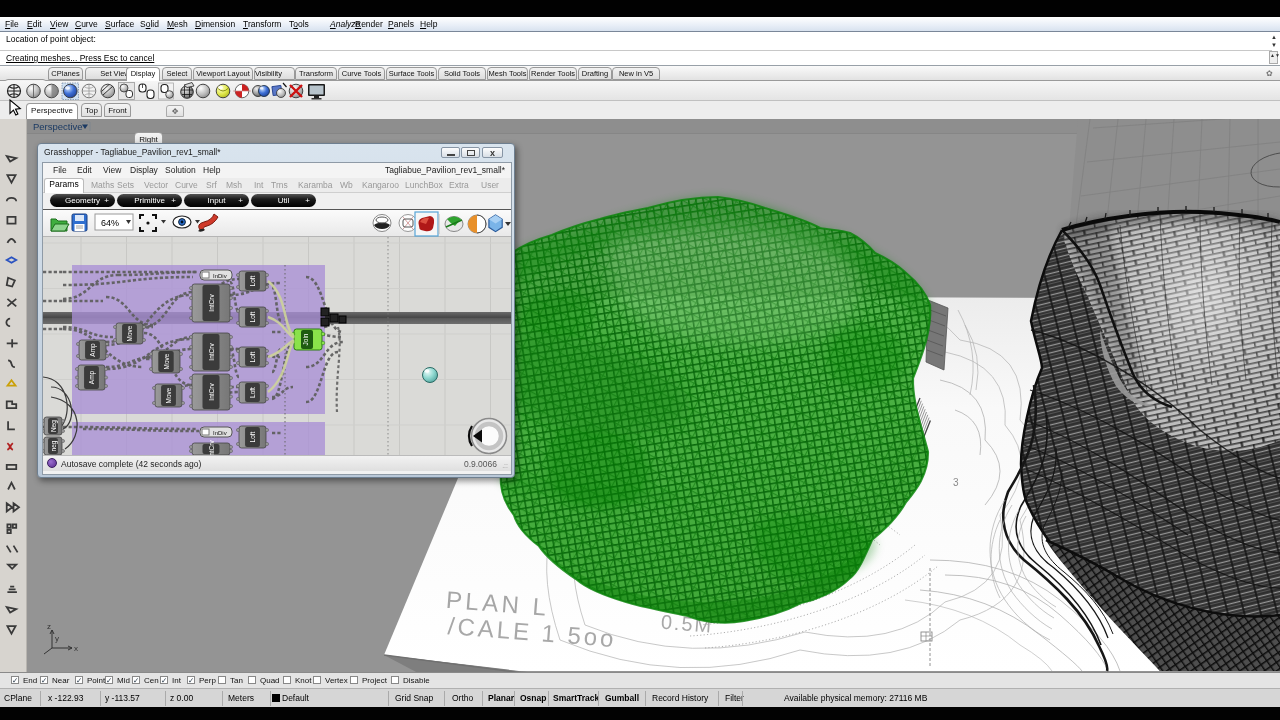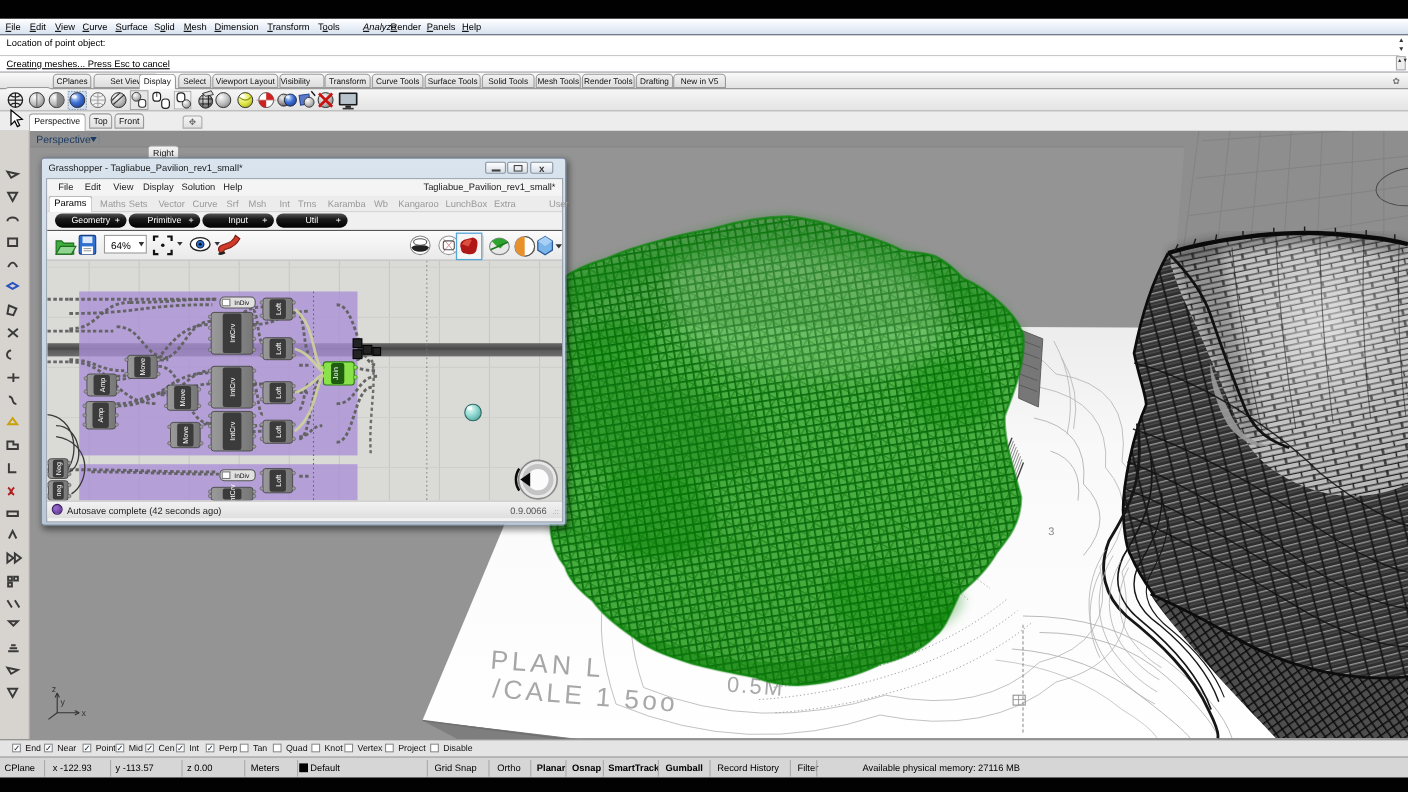--- a/index.html
+++ b/index.html
@@ -437,21 +437,21 @@
         <span class="abs" style="left:132px;top:2px;">Curve</span>
         <span class="abs" style="left:163px;top:2px;">Srf</span>
         <span class="abs" style="left:183px;top:2px;">Msh</span>
         <span class="abs" style="left:211px;top:2px;">Int</span>
         <span class="abs" style="left:228px;top:2px;">Trns</span>
         <span class="abs" style="left:255px;top:2px;">Karamba</span>
         <span class="abs" style="left:297px;top:2px;">Wb</span>
         <span class="abs" style="left:319px;top:2px;">Kangaroo</span>
         <span class="abs" style="left:362px;top:2px;">LunchBox</span>
         <span class="abs" style="left:406px;top:2px;">Extra</span>
-        <span class="abs" style="left:456px;top:2px;">User</span>
+        <span class="abs" style="left:438px;top:2px;">User</span>
       </div>
     <div id="ghcat" class="abs" style="left:0;top:30px;width:468px;height:16px;background:#f0f0f0;">
         <span class="abs" style="left:7px;top:1px;width:65px;height:13px;background:linear-gradient(#555,#1a1a1a 40%,#000);border-radius:7px;color:#fff;font-size:8px;text-align:center;line-height:13px;">Geometry<span style="position:absolute;right:6px;top:0;">+</span></span>
         <span class="abs" style="left:74px;top:1px;width:65px;height:13px;background:linear-gradient(#555,#1a1a1a 40%,#000);border-radius:7px;color:#fff;font-size:8px;text-align:center;line-height:13px;">Primitive<span style="position:absolute;right:6px;top:0;">+</span></span>
         <span class="abs" style="left:141px;top:1px;width:65px;height:13px;background:linear-gradient(#555,#1a1a1a 40%,#000);border-radius:7px;color:#fff;font-size:8px;text-align:center;line-height:13px;">Input<span style="position:absolute;right:6px;top:0;">+</span></span>
         <span class="abs" style="left:208px;top:1px;width:65px;height:13px;background:linear-gradient(#555,#1a1a1a 40%,#000);border-radius:7px;color:#fff;font-size:8px;text-align:center;line-height:13px;">Util<span style="position:absolute;right:6px;top:0;">+</span></span>
       </div>
     <div id="ghtools" class="abs" style="left:0;top:46px;width:468px;height:28px;background:linear-gradient(#fbfbfb,#e9e9e9);border-top:1px solid #555;border-bottom:1px solid #b5b5b5;"><svg width="468" height="28" viewBox="0 0 468 28">
           <g transform="translate(8,5)">
             <path d="M0 16 L0 4 L5 4 L7 6 L16 6 L16 16 Z" fill="#3fae3f" stroke="#1c6e1c"></path>

